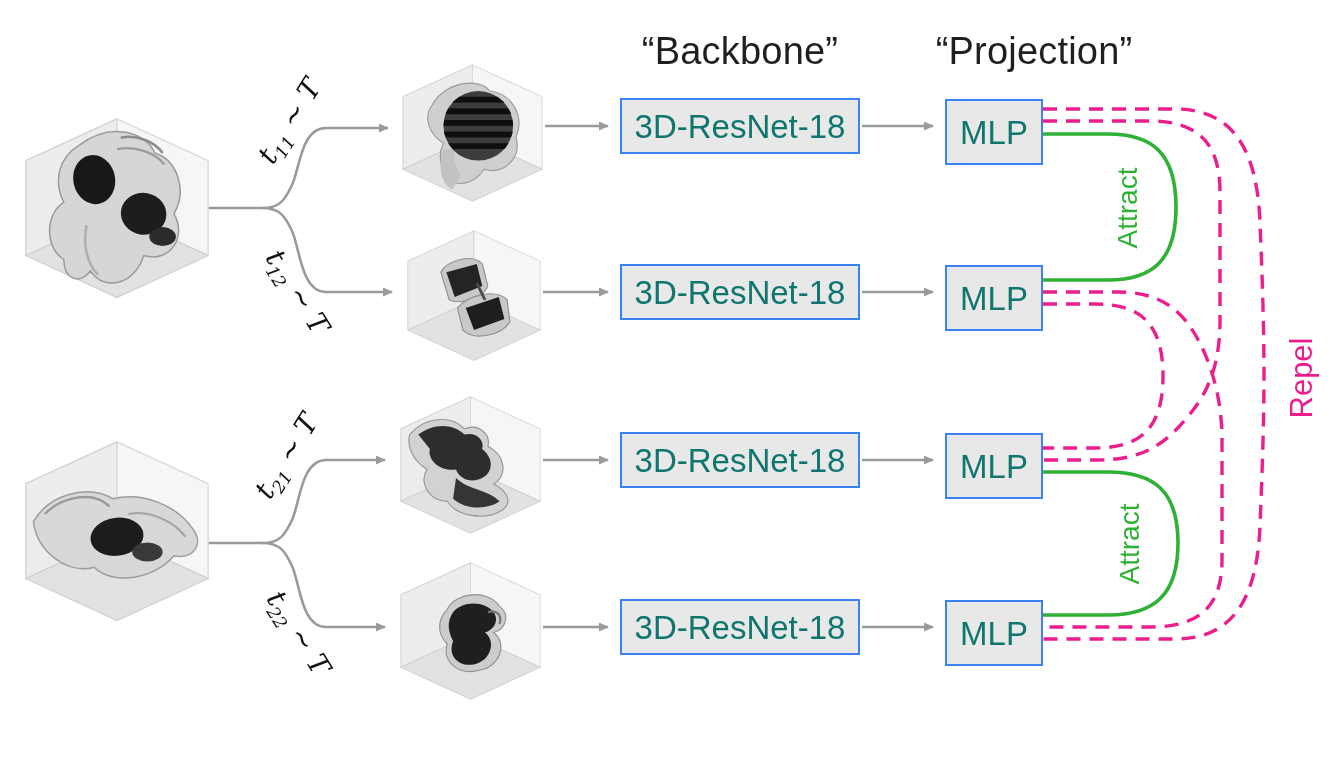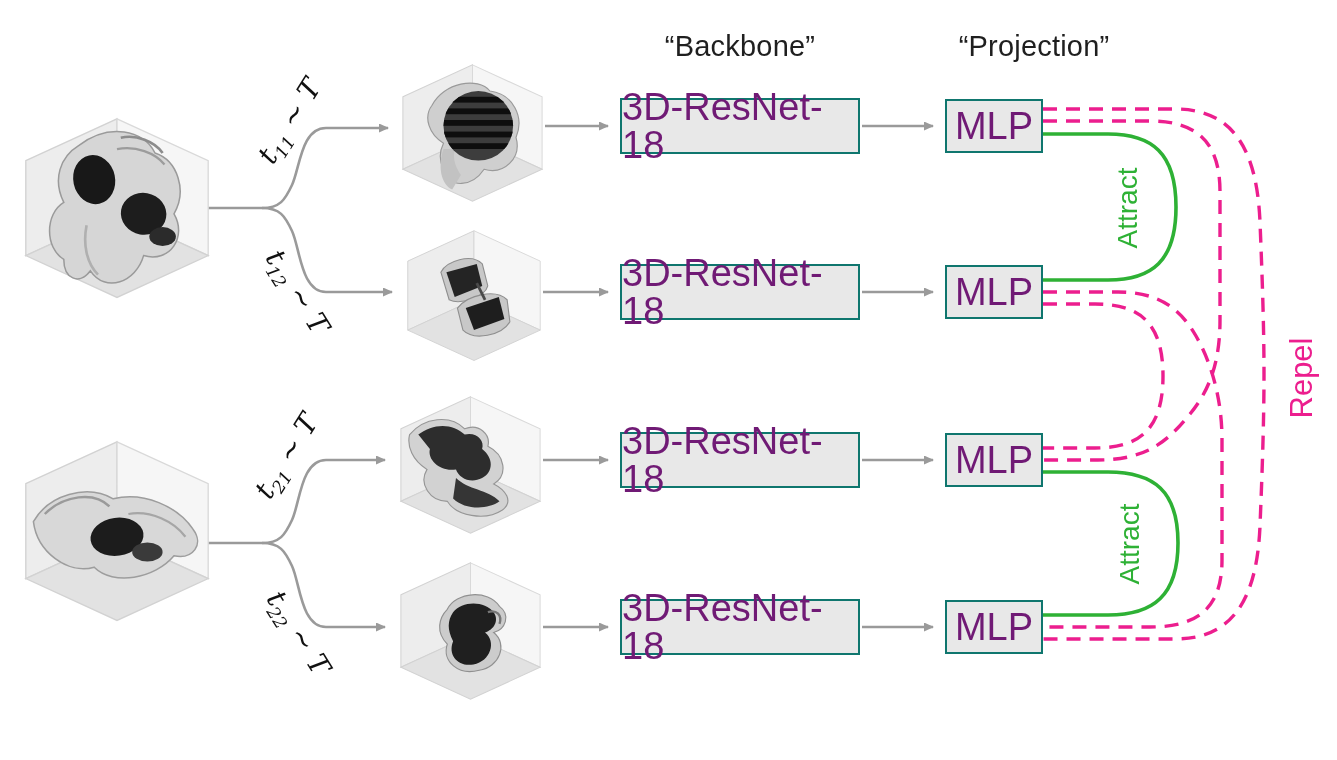--- a/index.html
+++ b/index.html
@@ -1,30 +1,30 @@
 <!DOCTYPE html>
 <html><head>
 <meta charset="utf-8">
 <style>
   html,body{margin:0;padding:0;background:#fff;}
   #stage{
     position:relative;width:1337px;height:760px;background:#ffffff;
     font-family:"Liberation Sans", sans-serif;overflow:hidden;
   }
   .hdr{
-    position:absolute;text-align:center;font-size:29px;color:#1f1f1f;
+    position:absolute;text-align:center;font-size:38px;color:#1f1f1f;
     letter-spacing:0.2px;
   }
   .box{
     position:absolute;box-sizing:border-box;background:#e8e8e8;
-    border:2px solid #0f766e;display:flex;align-items:center;justify-content:center;
-    color:#701a75;font-size:38px;line-height:1;
+    border:2px solid #3b82f6;display:flex;align-items:center;justify-content:center;
+    color:#0f766e;font-size:33px;line-height:1;
   }
   .resnet{left:620px;width:240px;height:56px;}
-  .mlp{left:945px;width:98px;height:54px;}
+  .mlp{left:945px;width:98px;height:66px;}
   .tlabel{
     position:absolute;font-family:"DejaVu Serif", serif;font-style:italic;
     font-size:28px;color:#111;white-space:nowrap;
     transform:translate(-50%,-50%) rotate(-58deg);
   }
   .tlabel.down{transform:translate(-50%,-50%) rotate(58deg);}
   .tlabel sub{font-size:0.62em;font-style:italic;}
   .tlabel .fam{font-family:"DejaVu Serif", serif;}
   .rel-label{
     position:absolute;white-space:nowrap;line-height:1;

